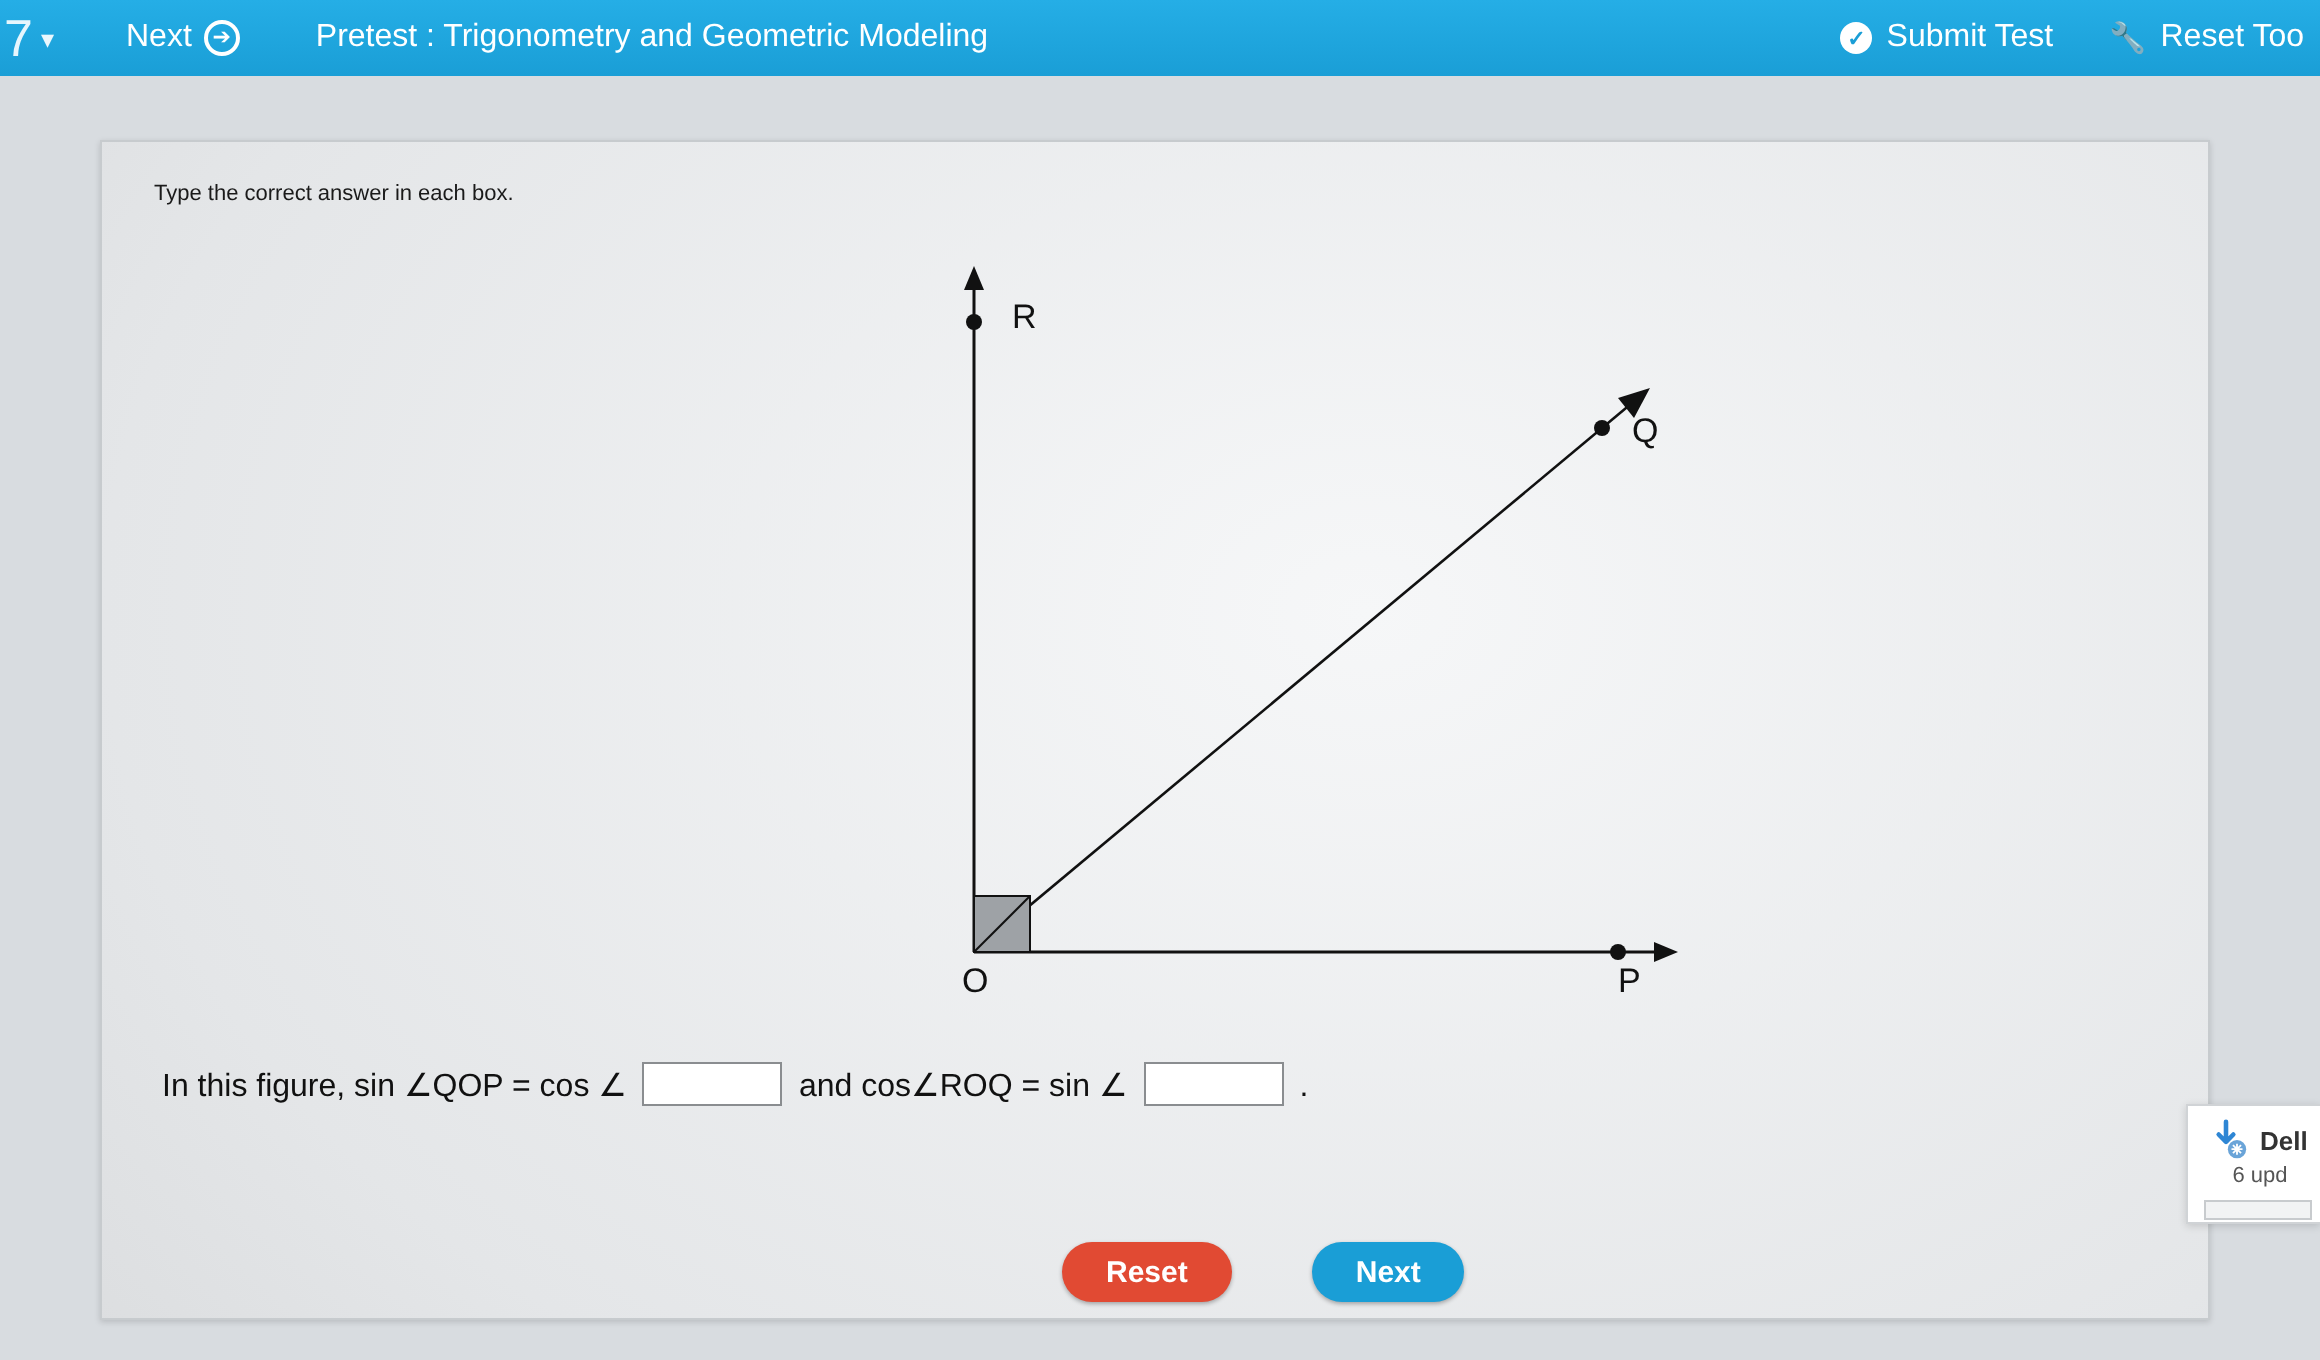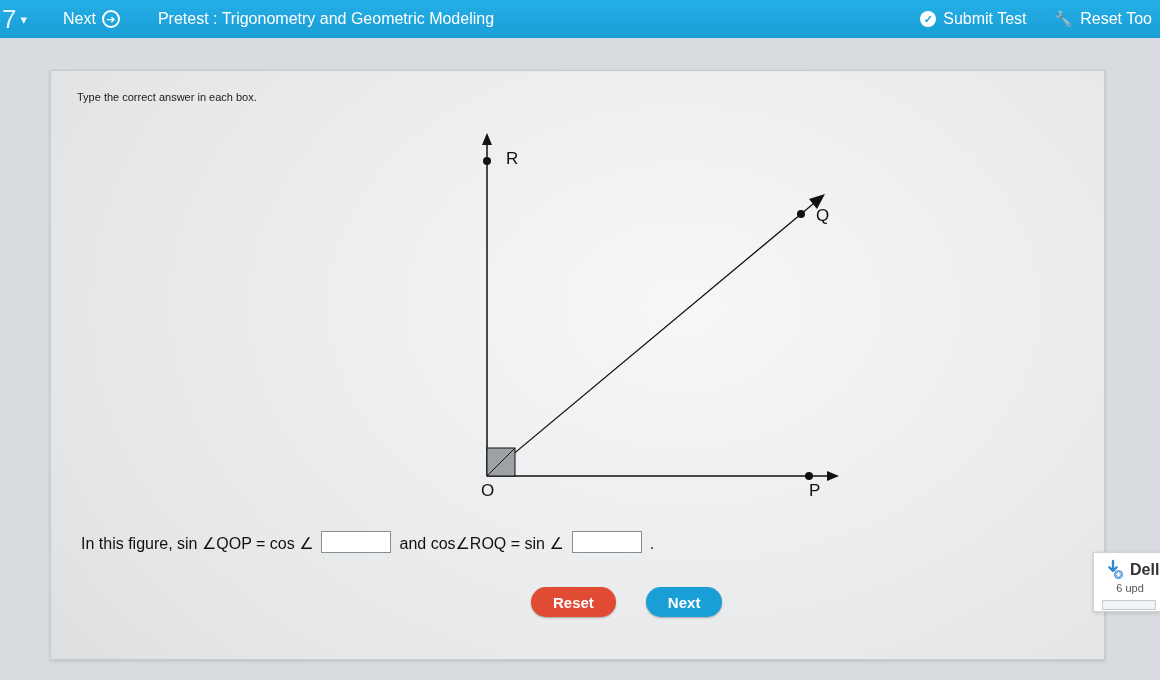--- a/index.html
+++ b/index.html
@@ -85,22 +85,22 @@
   }
   .qline input {
     width: 70px; height: 22px;
     border: 1px solid #8a8d90;
     background: #fff;
     font-size: 14px;
     padding: 0 4px;
   }
   .btnrow {
     position: absolute;
-    left: 480px; top: 516px;
-    display: flex; gap: 30px;
+    left: 480px; top: 550px;
+    display: flex; gap: 40px;
   }
   .btn {
     border: none; border-radius: 16px;
     height: 30px; padding: 0 22px;
     font-size: 15px; font-weight: bold;
     color: #fff; cursor: pointer;
     box-shadow: 0 1px 2px rgba(0,0,0,.3);
   }
   .btn-reset { background: #e14a33; }
   .btn-next  { background: #1a9ed6; }
@@ -112,21 +112,21 @@
     background: #fff;
     border: 1px solid #d0d3d6;
     border-right: none;
     box-shadow: 0 1px 4px rgba(0,0,0,.15);
     padding: 6px 4px 4px 8px;
     font-size: 12px;
   }
   .dell-row1 { display: flex; align-items: center; gap: 6px; }
   .dell-ico { width: 22px; height: 22px; position: relative; }
   .dell-ico svg { width: 22px; height: 22px; }
-  .dell-name { font-weight: bold; color: #333; font-size: 16px; }
+  .dell-name { font-weight: bold; color: #333; font-size: 13px; }
   .dell-sub { color: #555; font-size: 11px; margin-top: 1px; margin-left: 2px; text-align: center; }
   .dell-bar { margin-top: 6px; height: 10px; border: 1px solid #c8cbce; background: #f2f3f4; }
 </style>
 </head>
 <body>
 
 <div class="topbar">
   <div class="qnum">
     <span>7</span>
     <span class="caret">▾</span>

